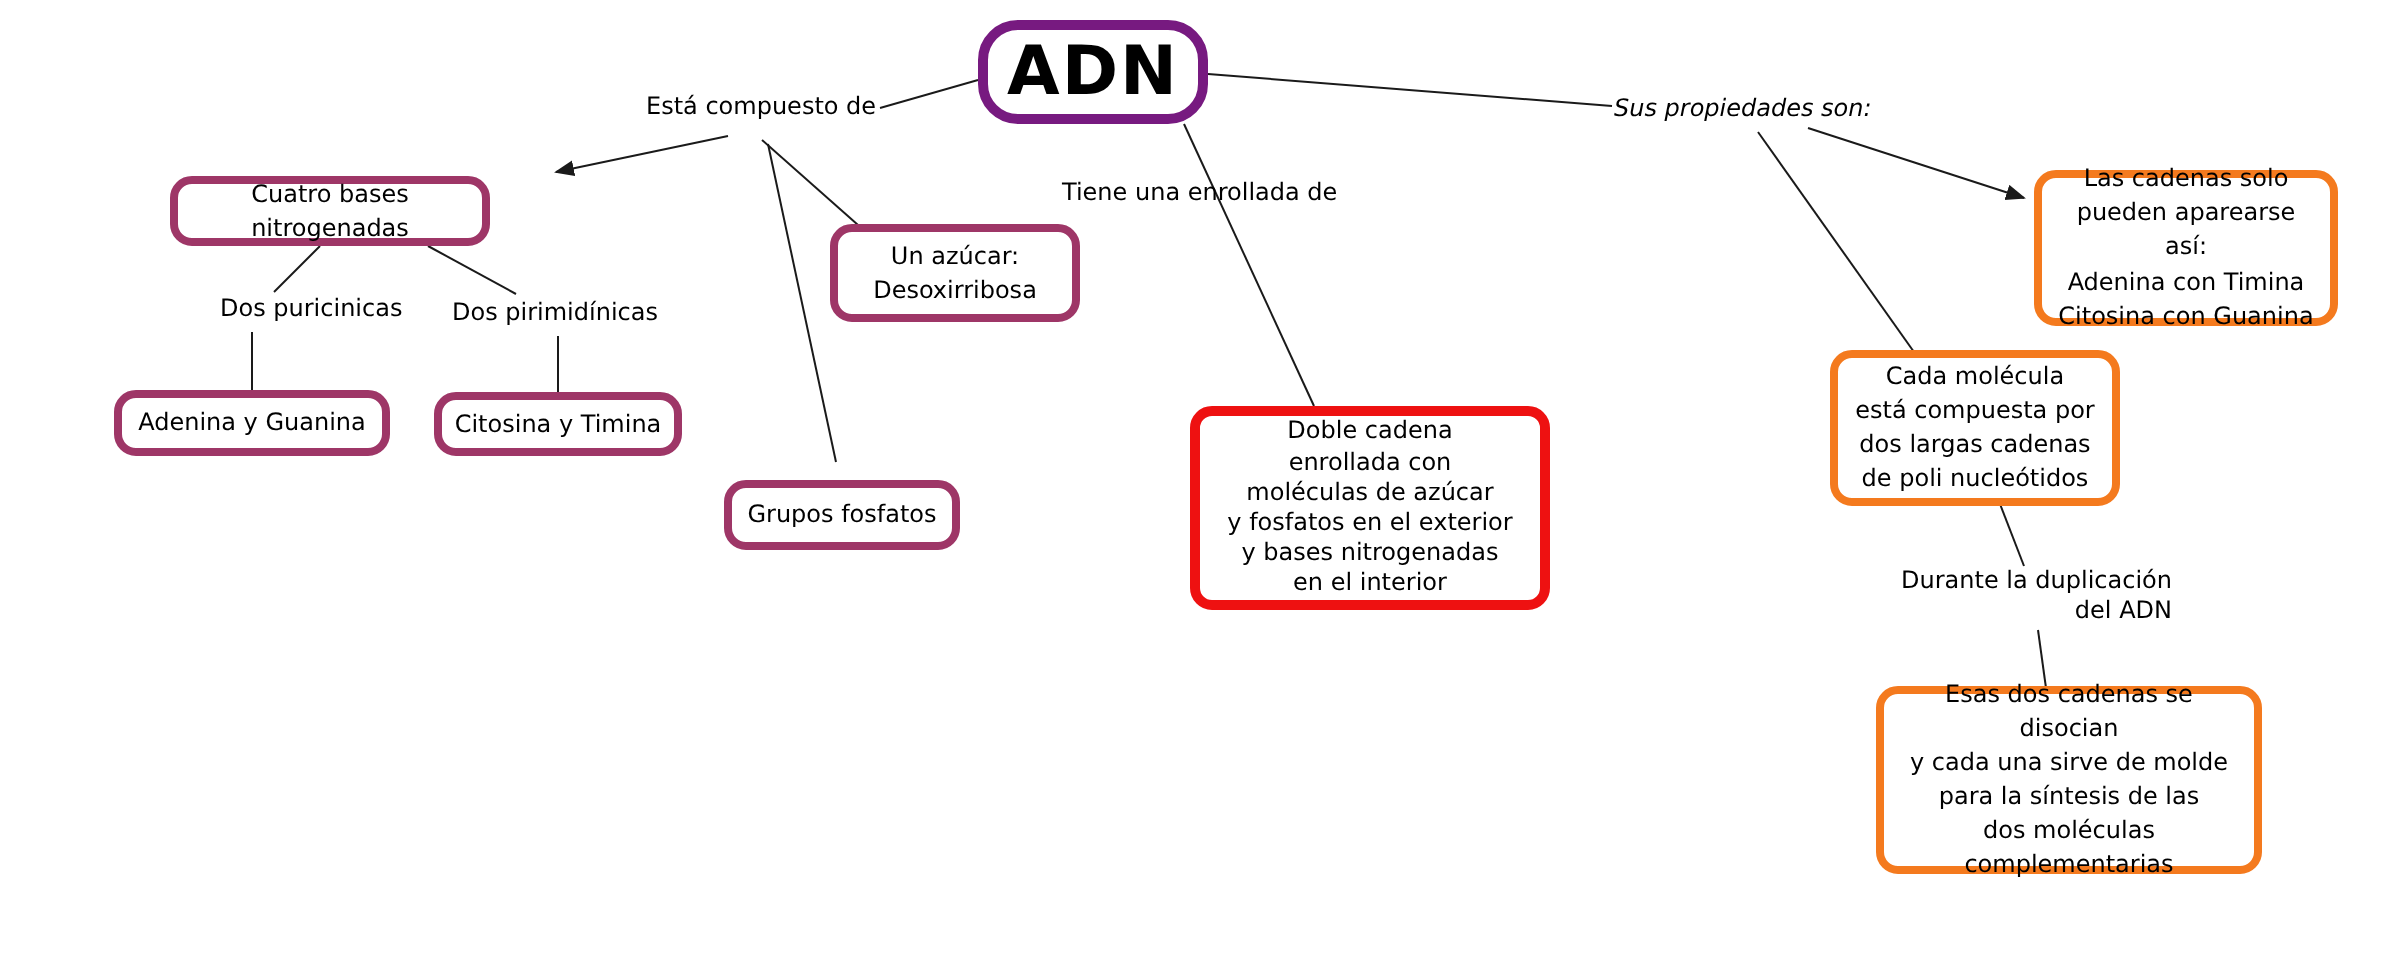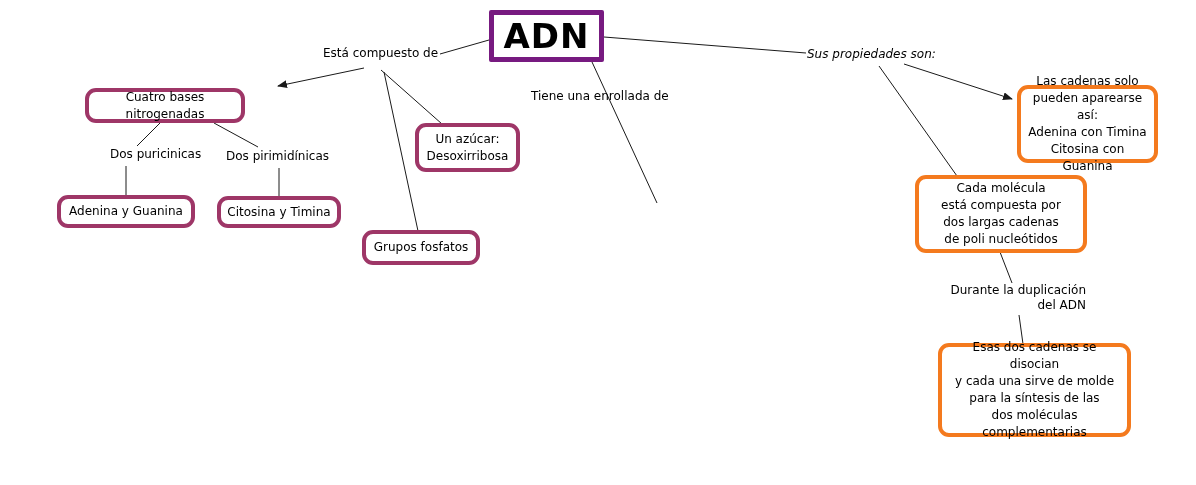--- a/index.html
+++ b/index.html
@@ -7,21 +7,21 @@
     position:relative;width:1196px;height:485px;background:#fff;overflow:hidden;
     font-family:"DejaVu Sans","Liberation Sans",sans-serif;color:#000;
   }
   svg.wires{position:absolute;left:0;top:0;width:1196px;height:485px;}
   svg.wires line{stroke:#1a1a1a;stroke-width:1;}
   .node{
     position:absolute;background:#fff;display:flex;align-items:center;justify-content:center;
     text-align:center;white-space:pre-line;font-size:12px;line-height:1.38;
     box-sizing:border-box;border-radius:11px;padding:2px 6px;
   }
-  .node.purple{border:5px solid var(--purple,#771a80);border-radius:2px;}
+  .node.purple{border:5px solid var(--purple,#771a80);border-radius:20px;}
   .node.magenta{border:4px solid var(--magenta,#9e3667);}
   .node.red{border:5px solid var(--red,#ee1111);line-height:1.27;}
   .node.orange{border:4px solid var(--orange,#f47a1e);line-height:1.42;}
   .node.title{font-weight:bold;font-size:34px;letter-spacing:1px;line-height:1;}
   .edge-label{
     position:absolute;font-size:12px;white-space:pre-line;line-height:1.22;
   }
   .edge-label.centered{text-align:right;}
 </style>
 </head>
@@ -57,30 +57,36 @@
   <div class="edge-label" style="left:531px;top:89px;">Tiene una enrollada de</div>
   <div class="edge-label" style="left:807px;top:47px;font-style:italic;">Sus propiedades son:</div>
   <div class="edge-label" style="left:81px;top:147px;margin-left:29px;">Dos puricinicas</div>
   <div class="edge-label" style="left:226px;top:149px;">Dos pirimidínicas</div>
   <div class="edge-label centered" style="left:946px;top:283px;width:140px;">Durante la duplicación
 del ADN</div>
 
   <div class="node magenta" style="left:85px;top:88px;width:160px;height:35px;">Cuatro bases nitrogenadas</div>
   <div class="node magenta" style="left:217px;top:196px;width:124px;height:32px;">Citosina y Timina</div>
   <div class="node magenta" style="left:57px;top:195px;width:138px;height:33px;">Adenina y Guanina</div>
-  <div class="node magenta" style="left:415px;top:123px;width:105px;height:49px;">Un azúcar:
+  <div class="node magenta" style="left:415px;top:112px;width:125px;height:49px;">Un azúcar:
 Desoxirribosa</div>
-  <div class="node magenta" style="left:362px;top:230px;width:118px;height:35px;">Grupos fosfatos</div>
+  <div class="node magenta" style="left:362px;top:240px;width:118px;height:35px;">Grupos fosfatos</div>
 
+  <div class="node red" style="left:595px;top:203px;width:180px;height:102px;">Doble cadena
+enrollada con
+moléculas de azúcar
+y fosfatos en el exterior
+y bases nitrogenadas
+en el interior</div>
 
-  <div class="node orange" style="left:1017px;top:85px;width:141px;height:78px;">Las cadenas solo
+  <div class="node orange" style="left:1017px;top:85px;width:152px;height:78px;">Las cadenas solo
 pueden aparearse así:
 Adenina con Timina
 Citosina con Guanina</div>
-  <div class="node orange" style="left:915px;top:175px;width:172px;height:78px;">Cada molécula
+  <div class="node orange" style="left:915px;top:175px;width:145px;height:78px;">Cada molécula
 está compuesta por
 dos largas cadenas
 de poli nucleótidos</div>
   <div class="node orange" style="left:938px;top:343px;width:193px;height:94px;">Esas dos cadenas se disocian
 y cada una sirve de molde
 para la síntesis de las
 dos moléculas
 complementarias</div>
 
 </div>

